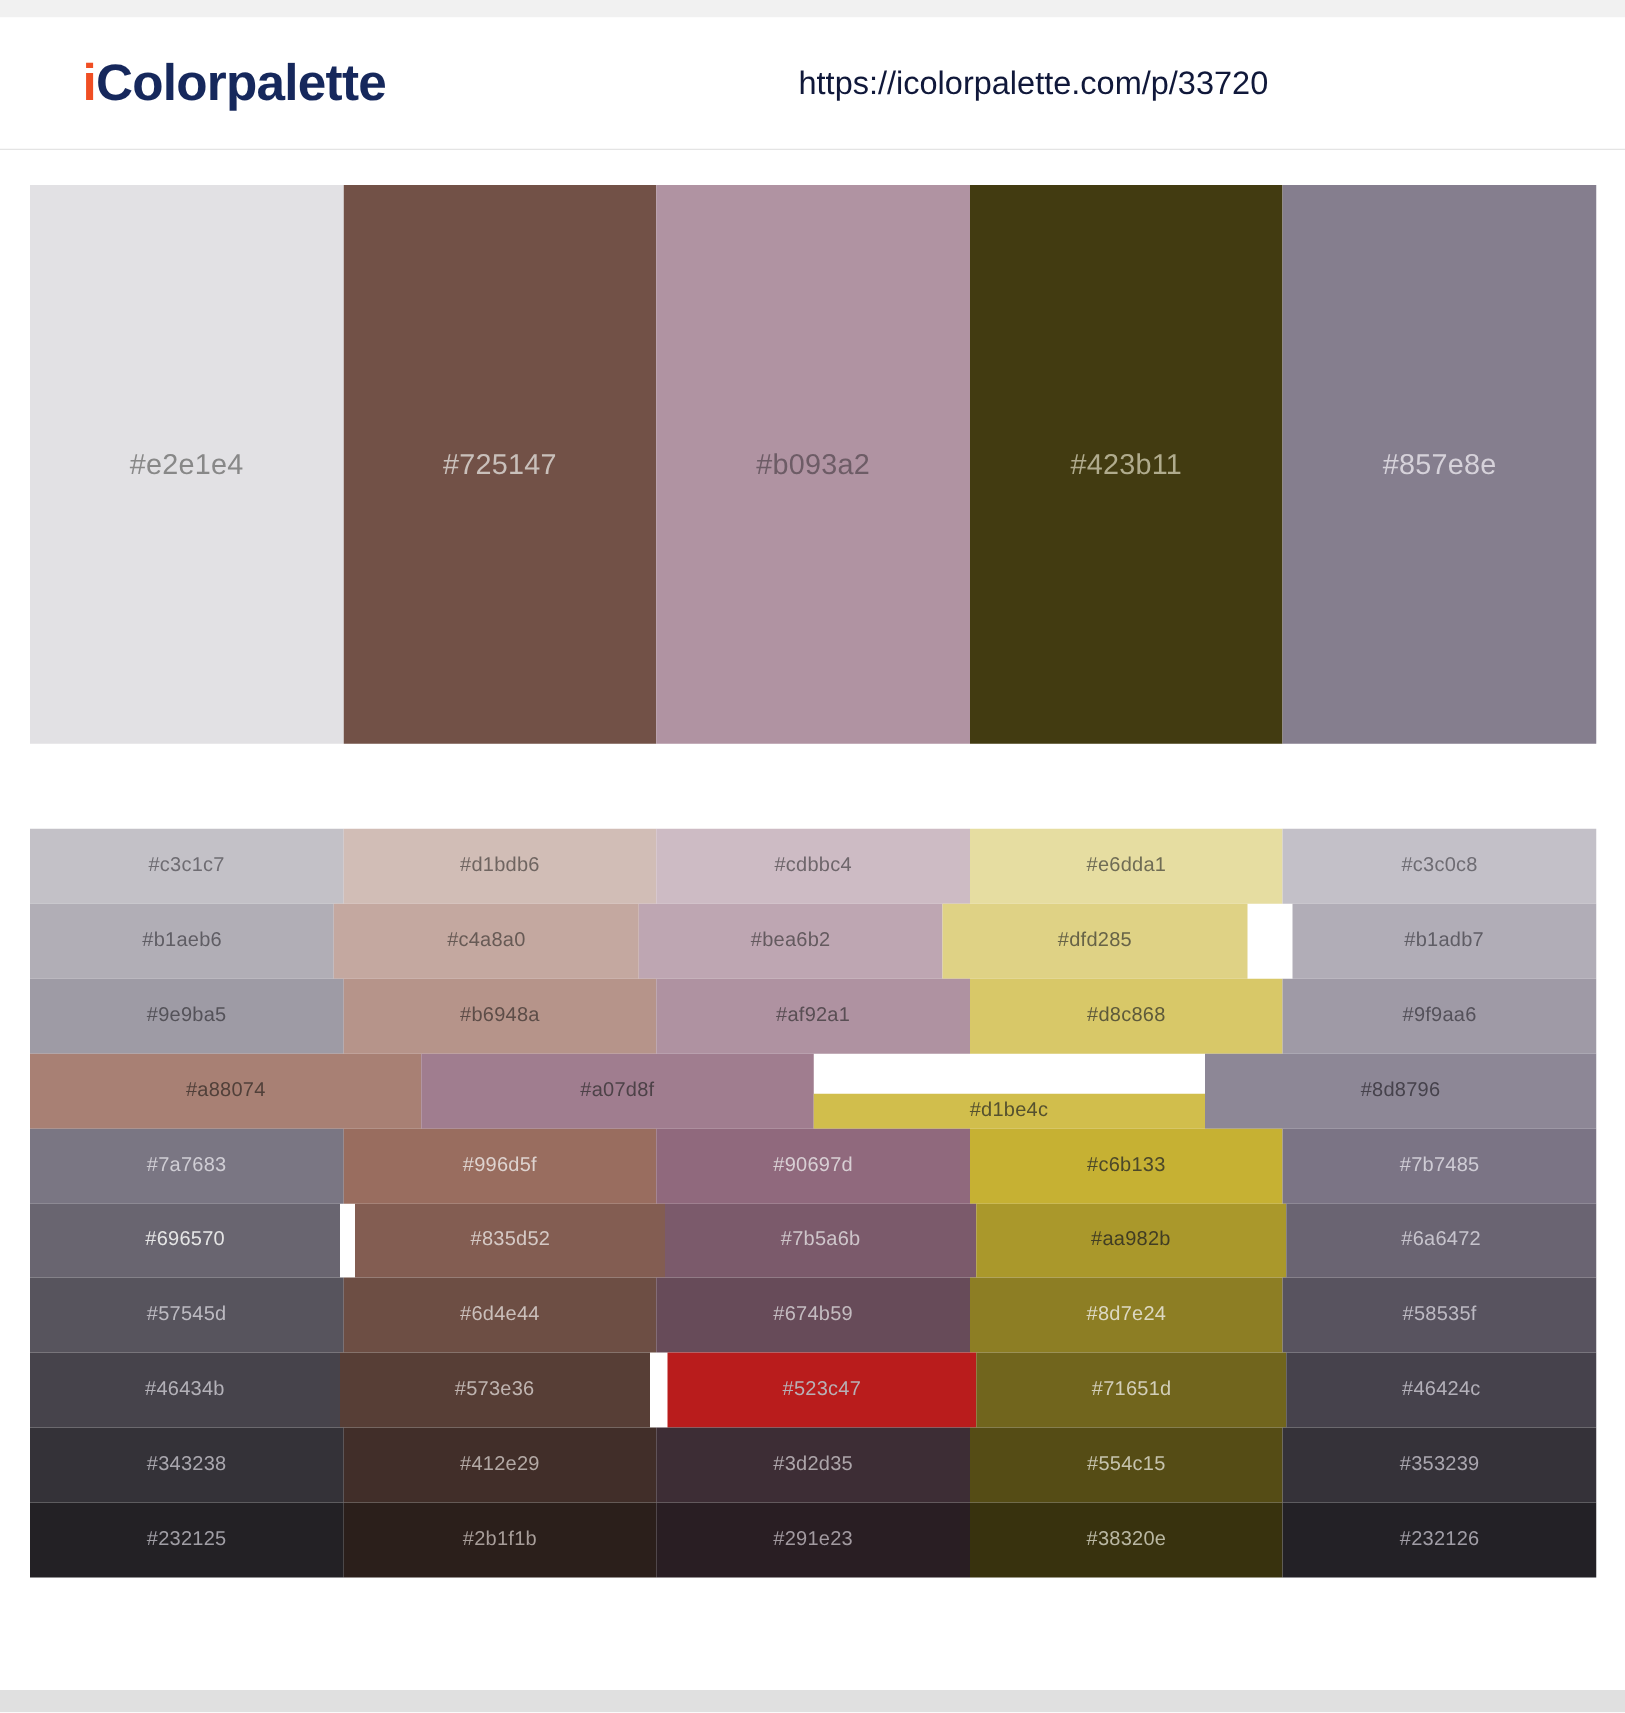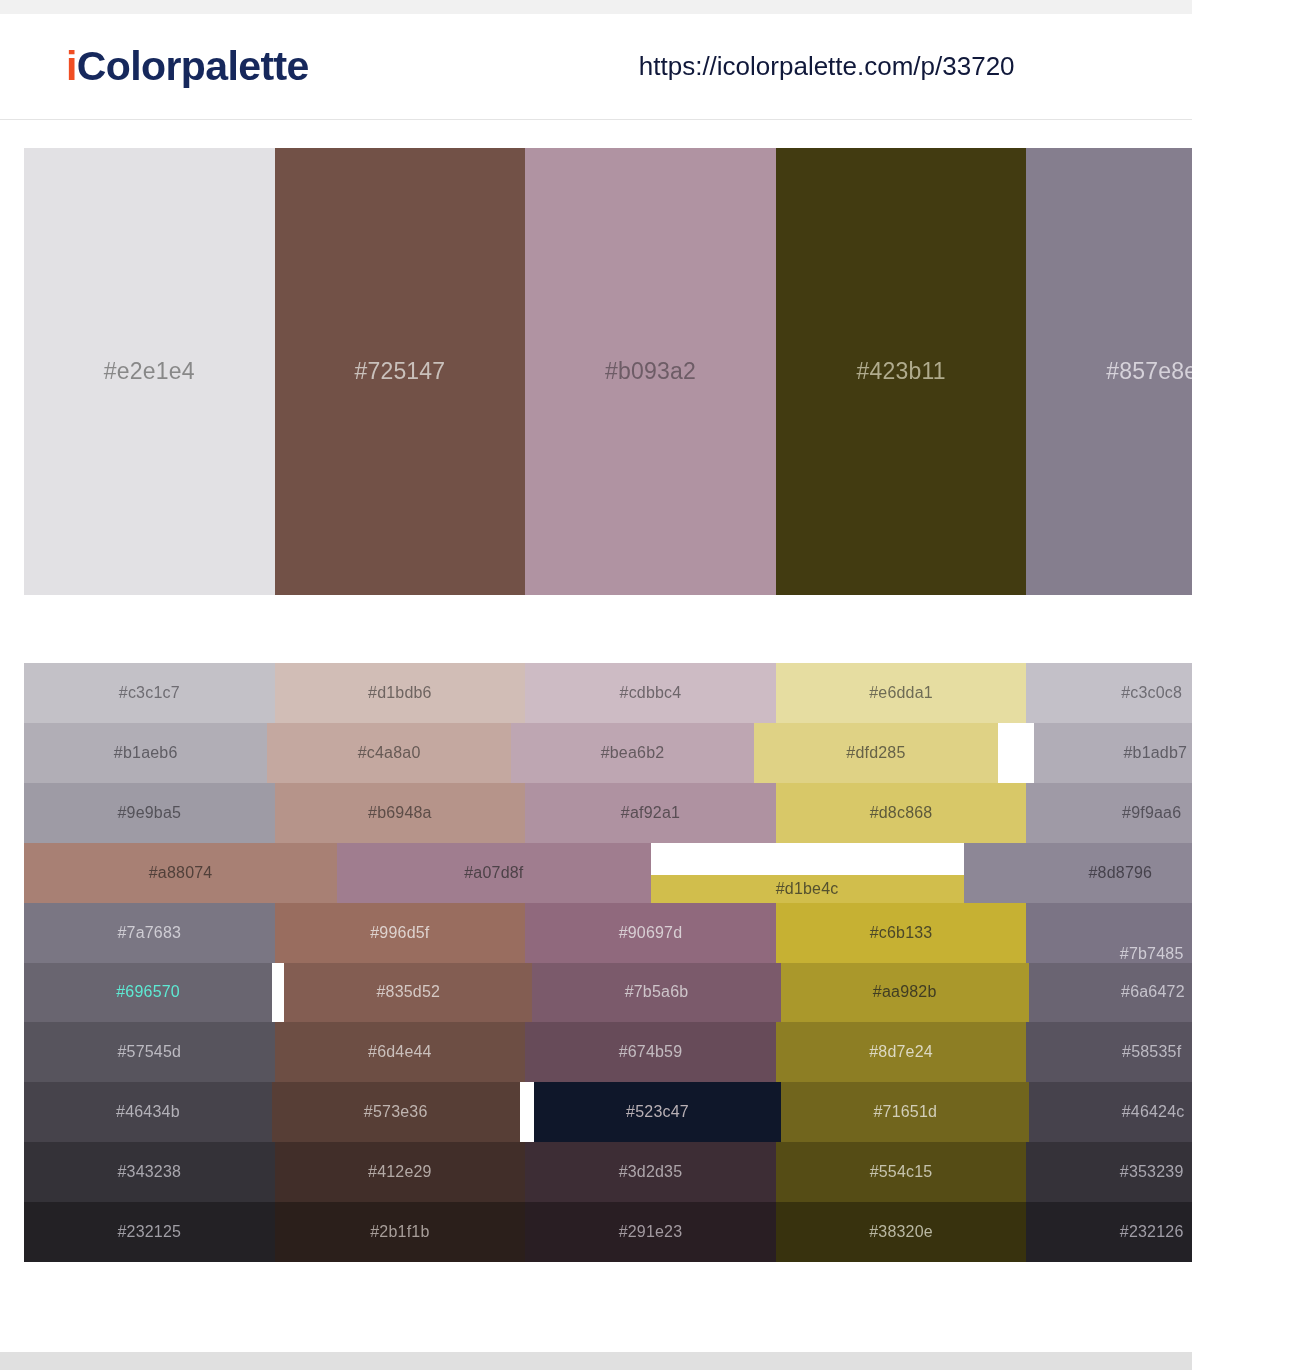--- a/index.html
+++ b/index.html
@@ -4,21 +4,21 @@
 <title>iColorpalette</title>
 <style>
   * { box-sizing: border-box; }
   html, body {
     margin: 0;
     padding: 0;
     background: #ffffff;
     font-family: "Liberation Sans", sans-serif;
   }
   .page {
-    width: 1192px;
+    width: 1300px;
     height: 1370px;
     position: relative;
     background: #ffffff;
     overflow: hidden;
   }
 
   
   .top-strip {
     position: absolute;
     top: 0; left: 0;
@@ -218,27 +218,27 @@
         </div>
         <div class="shade-cell" style="background: rgb(153, 109, 95);">
           <span class="shade-label" style="color: rgb(222, 211, 207);">#996d5f</span>
         </div>
         <div class="shade-cell" style="background: rgb(144, 105, 125);">
           <span class="shade-label" style="color: rgb(216, 207, 212);">#90697d</span>
         </div>
         <div class="shade-cell" style="background: rgb(198, 177, 51);">
           <span class="shade-label" style="color: rgb(76, 72, 41);">#c6b133</span>
         </div>
-        <div class="shade-cell" style="background: rgb(123, 116, 133); align-items: flex-end;">
+        <div class="shade-cell" style="background: rgb(123, 116, 133);">
           <span class="shade-label" style="color: rgb(207, 204, 213);">#7b7485</span>
         </div>
       </div>
       <div class="shade-row">
         <div class="shade-cell" style="background: rgb(105, 101, 112);">
-          <span class="shade-label" style="color: #5eead4;">#696570</span>
+          <span class="shade-label" style="color: #e5e5e5;">#696570</span>
         </div>
         <div class="shade-cell" style="background: rgb(131, 93, 82); margin-left: 12px;">
           <span class="shade-label" style="color: rgb(213, 201, 197);">#835d52</span>
         </div>
         <div class="shade-cell" style="background: rgb(123, 90, 107);">
           <span class="shade-label" style="color: rgb(206, 197, 202); text-align: right;">#7b5a6b</span>
         </div>
         <div class="shade-cell" style="background: rgb(170, 152, 43);">
           <span class="shade-label" style="color: rgb(65, 61, 35);">#aa982b</span>
         </div>
@@ -263,21 +263,21 @@
           <span class="shade-label" style="color: rgb(188, 185, 194);">#58535f</span>
         </div>
       </div>
       <div class="shade-row">
         <div class="shade-cell" style="background: rgb(70, 67, 75);">
           <span class="shade-label" style="color: rgb(179, 177, 184);">#46434b</span>
         </div>
         <div class="shade-cell" style="background: rgb(87, 62, 54);">
           <span class="shade-label" style="color: rgb(191, 180, 176);">#573e36</span>
         </div>
-        <div class="shade-cell" style="background: #0f172a; margin-left: 14px;">
+        <div class="shade-cell" style="background: #b91c1c; margin-left: 14px;">
           <span class="shade-label" style="color: rgb(184, 176, 181);">#523c47</span>
         </div>
         <div class="shade-cell" style="background: rgb(113, 101, 29);">
           <span class="shade-label" style="color: rgb(210, 206, 184);">#71651d</span>
         </div>
         <div class="shade-cell" style="background: rgb(70, 66, 76);">
           <span class="shade-label" style="color: rgb(179, 176, 185);">#46424c</span>
         </div>
       </div>
       <div class="shade-row">

